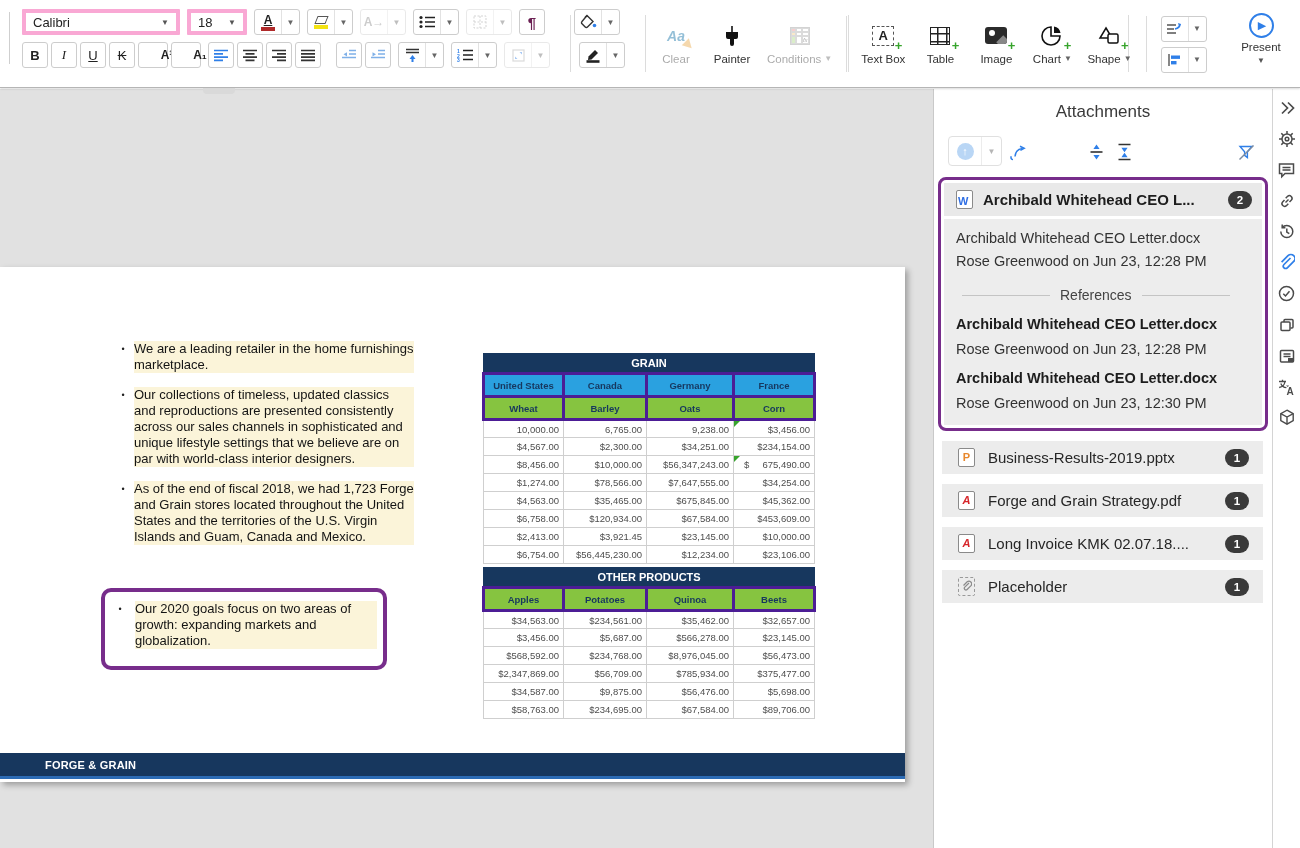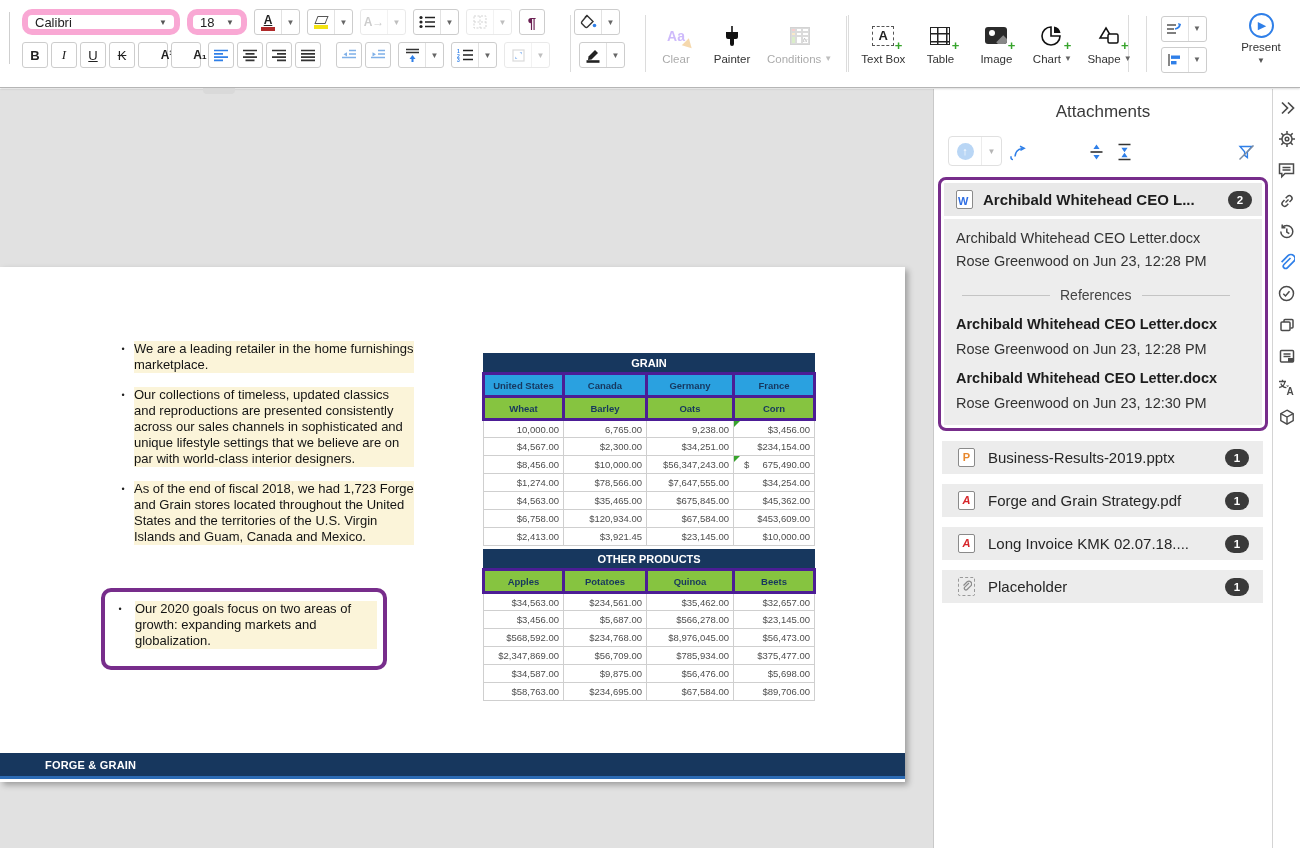--- a/index.html
+++ b/index.html
@@ -14,40 +14,40 @@
               border-radius:0 0 4px 4px; z-index:6; }
   .trow { position:absolute; left:22px; display:flex; align-items:center; gap:7px; }
   .trow1 { top:9px; } .trow2 { top:42px; }
   .bgroup { display:flex; gap:3px; }
   .btn { width:26px; height:26px; border:1px solid #cdcdcd; border-radius:3px; background:#fff;
          display:flex; align-items:center; justify-content:center; font-size:13px; color:#222; cursor:pointer; }
   .split { display:flex; border:1px solid #cdcdcd; border-radius:3px; background:#fff; height:26px; }
   .split .cell { width:26px; display:flex; align-items:center; justify-content:center; }
   .split .car { width:18px; display:flex; align-items:center; justify-content:center;
                 border-left:1px solid #e2e2e2; font-size:8px; color:#666; }
-  .combo { height:26px; border:6px solid #f9a8d4; border-radius:10px; background:#fff; display:flex;
+  .combo { height:26px; border:4px solid #f9a8d4; border-radius:1px; background:#fff; display:flex;
            align-items:center; padding:0 7px; font-size:13px; color:#222; }
   .combo .cv { flex:1; } .combo .car { font-size:8px; color:#555; margin-left:6px; }
   .dis { opacity:.42; }
   .vdiv { position:absolute; top:15px; width:1px; height:57px; background:#dcdcdc; }
   .b { font-weight:bold; } .i { font-style:italic; font-family:"Liberation Serif",serif; }
   .u { text-decoration:underline; } .k { text-decoration:line-through; }
   .supsub { font-size:12px; font-weight:bold;padding-left:28px; }
   .cbarwrap { display:flex; flex-direction:column; align-items:center; line-height:1; }
   .cbarwrap .gl { font-size:12px; font-weight:bold; color:#222; }
   .cbar { width:14px; height:4px; margin-top:1px; }
   .pil { color:#6b2053; font-weight:bold; font-size:15px; }
   .tb-right { position:absolute; left:655px; top:0; height:88px; display:flex; align-items:center; gap:14px; }
   .bigbtn { display:flex; flex-direction:column; align-items:center; gap:5px; min-width:42px;
             font-size:11.5px; color:#333; cursor:pointer; }
   .bigbtn .lbl { white-space:nowrap; display:flex; align-items:center; gap:3px; }
   .bigbtn .car { font-size:8px; color:#666; }
   .icbox { position:relative; width:26px; height:24px; display:flex; align-items:center; justify-content:center; }
   .plus { position:absolute; right:-6px; bottom:-4px; color:#37a42c; font-weight:bold; font-size:13px; line-height:1; }
-  .aa { font-size:14px; color:#8b5cf6; font-weight:bold; }
+  .aa { font-size:14px; color:#0369a1; font-weight:bold;font-style:italic; }
   .pencil { position:absolute; right:-4px; bottom:-2px; width:0; height:0;
             border-left:9px solid #e8a33d; border-top:5px solid transparent; border-bottom:5px solid transparent;
             transform:rotate(45deg); }
   .condgrid { width:20px; height:18px; display:grid; grid-template-columns:1fr 1fr 1fr; grid-template-rows:1fr 1fr 1fr;
               border:1px solid #999; }
   .condgrid span { border:0.5px solid #aaa; }
   .imgic { width:22px; height:17px; background:#2b2b2b; border-radius:3px; position:relative; overflow:hidden; }
   .imgic::before { content:""; position:absolute; left:4px; top:3px; width:6px; height:6px; background:#fff; border-radius:50%; }
   .imgic::after { content:""; position:absolute; right:-3px; bottom:-4px; width:12px; height:10px; background:#888; transform:rotate(45deg); }
   .tblic { width:20px; height:18px; border:1.5px solid #222;
@@ -517,20 +517,26 @@
               <td>$120,934.00</td>
               <td>$67,584.00</td>
               <td>$453,609.00</td>
             </tr>
             <tr>
               <td>$2,413.00</td>
               <td>$3,921.45</td>
               <td>$23,145.00</td>
               <td>$10,000.00</td>
             </tr>
+            <tr>
+              <td>$6,754.00</td>
+              <td>$56,445,230.00</td>
+              <td>$12,234.00</td>
+              <td>$23,106.00</td>
+            </tr>
           </tbody>
       </table>
 
       <table class="stab">
         <colgroup>
             <col class="c1">
             <col class="c2">
             <col class="c3">
             <col class="c4">
           </colgroup>

